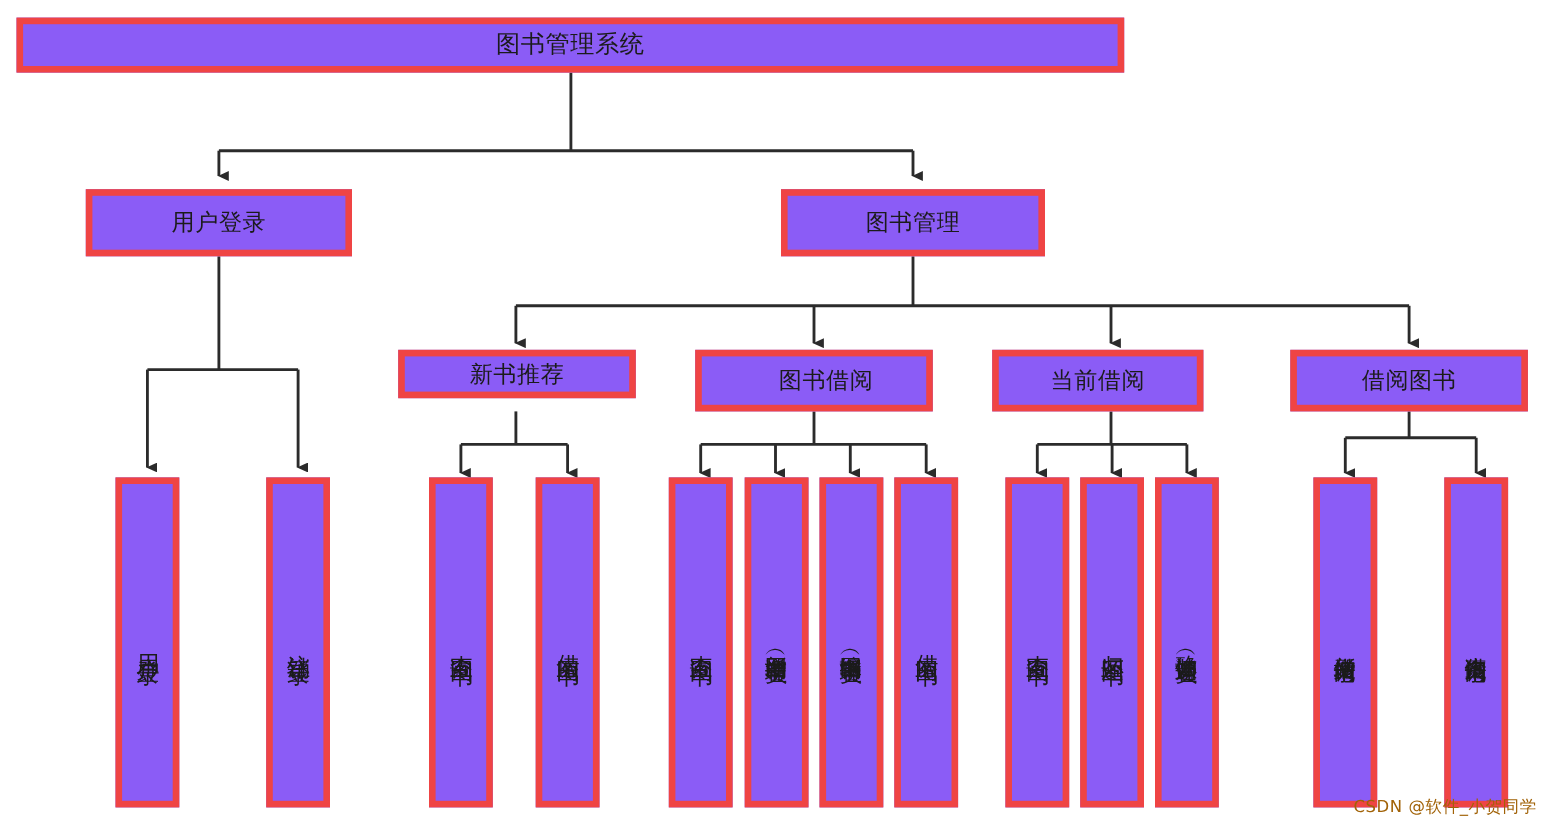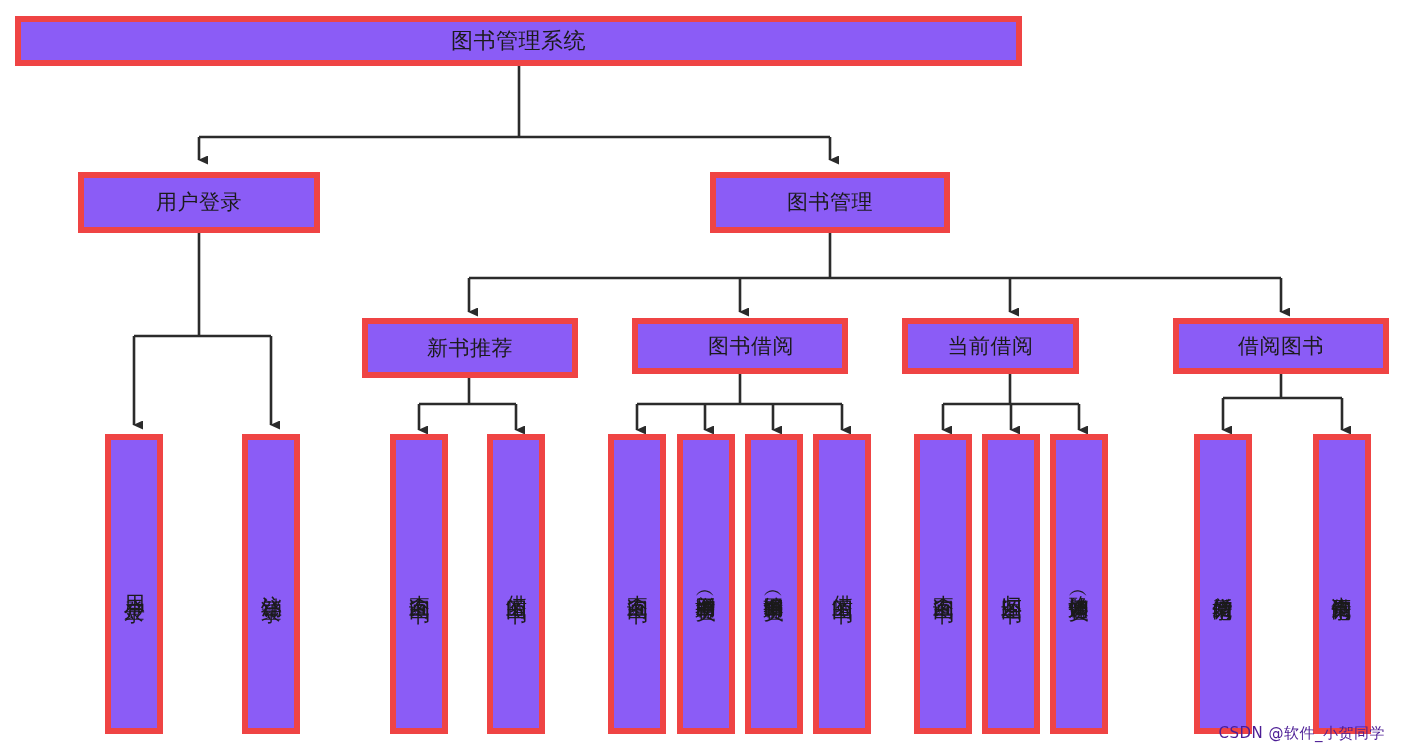--- a/index.html
+++ b/index.html
@@ -63,24 +63,24 @@
     letter-spacing: 3px;
     line-height: 1;
     white-space: nowrap;
   }
   .node.vert.tall-text .node-label {
     font-size: 20px;
     letter-spacing: 1px;
   }
   #watermark {
     position: absolute;
-    right: 20px;
+    right: 8px;
     bottom: 4px;
     font-size: 15px;
-    color: #4c1d95;
+    color: #a16207;
     font-family: "DejaVu Sans", "Liberation Sans", sans-serif;
     letter-spacing: 0.5px;
     white-space: nowrap;
   }
 </style>
 </head>
 <body>
 
 <div id="diagram-root">
 
@@ -139,29 +139,29 @@
   </div>
 
   <div class="node horiz" style="left:78px; top:172px; width:242px; height:61px;">
     <span class="node-label">用户登录</span>
   </div>
 
   <div class="node horiz" style="left:710px; top:172px; width:240px; height:61px;">
     <span class="node-label">图书管理</span>
   </div>
 
-  <div class="node horiz" style="left:362px; top:318px; width:216px; height:60px;">
+  <div class="node horiz" style="left:362px; top:318px; width:216px; height:44px;">
     <span class="node-label">新书推荐</span>
   </div>
 
   <div class="node horiz" style="left:632px; top:318px; width:216px; height:56px;padding-left:22px;">
     <span class="node-label">图书借阅</span>
   </div>
 
-  <div class="node horiz" style="left:902px; top:318px; width:177px; height:56px;">
+  <div class="node horiz" style="left:902px; top:318px; width:192px; height:56px;">
     <span class="node-label">当前借阅</span>
   </div>
 
   <div class="node horiz" style="left:1173px; top:318px; width:216px; height:56px;">
     <span class="node-label">借阅图书</span>
   </div>
 
   <div class="node vert" style="left:105px; top:434px; width:58px; height:300px;">
     <span class="node-label">用户登录</span>
   </div>

